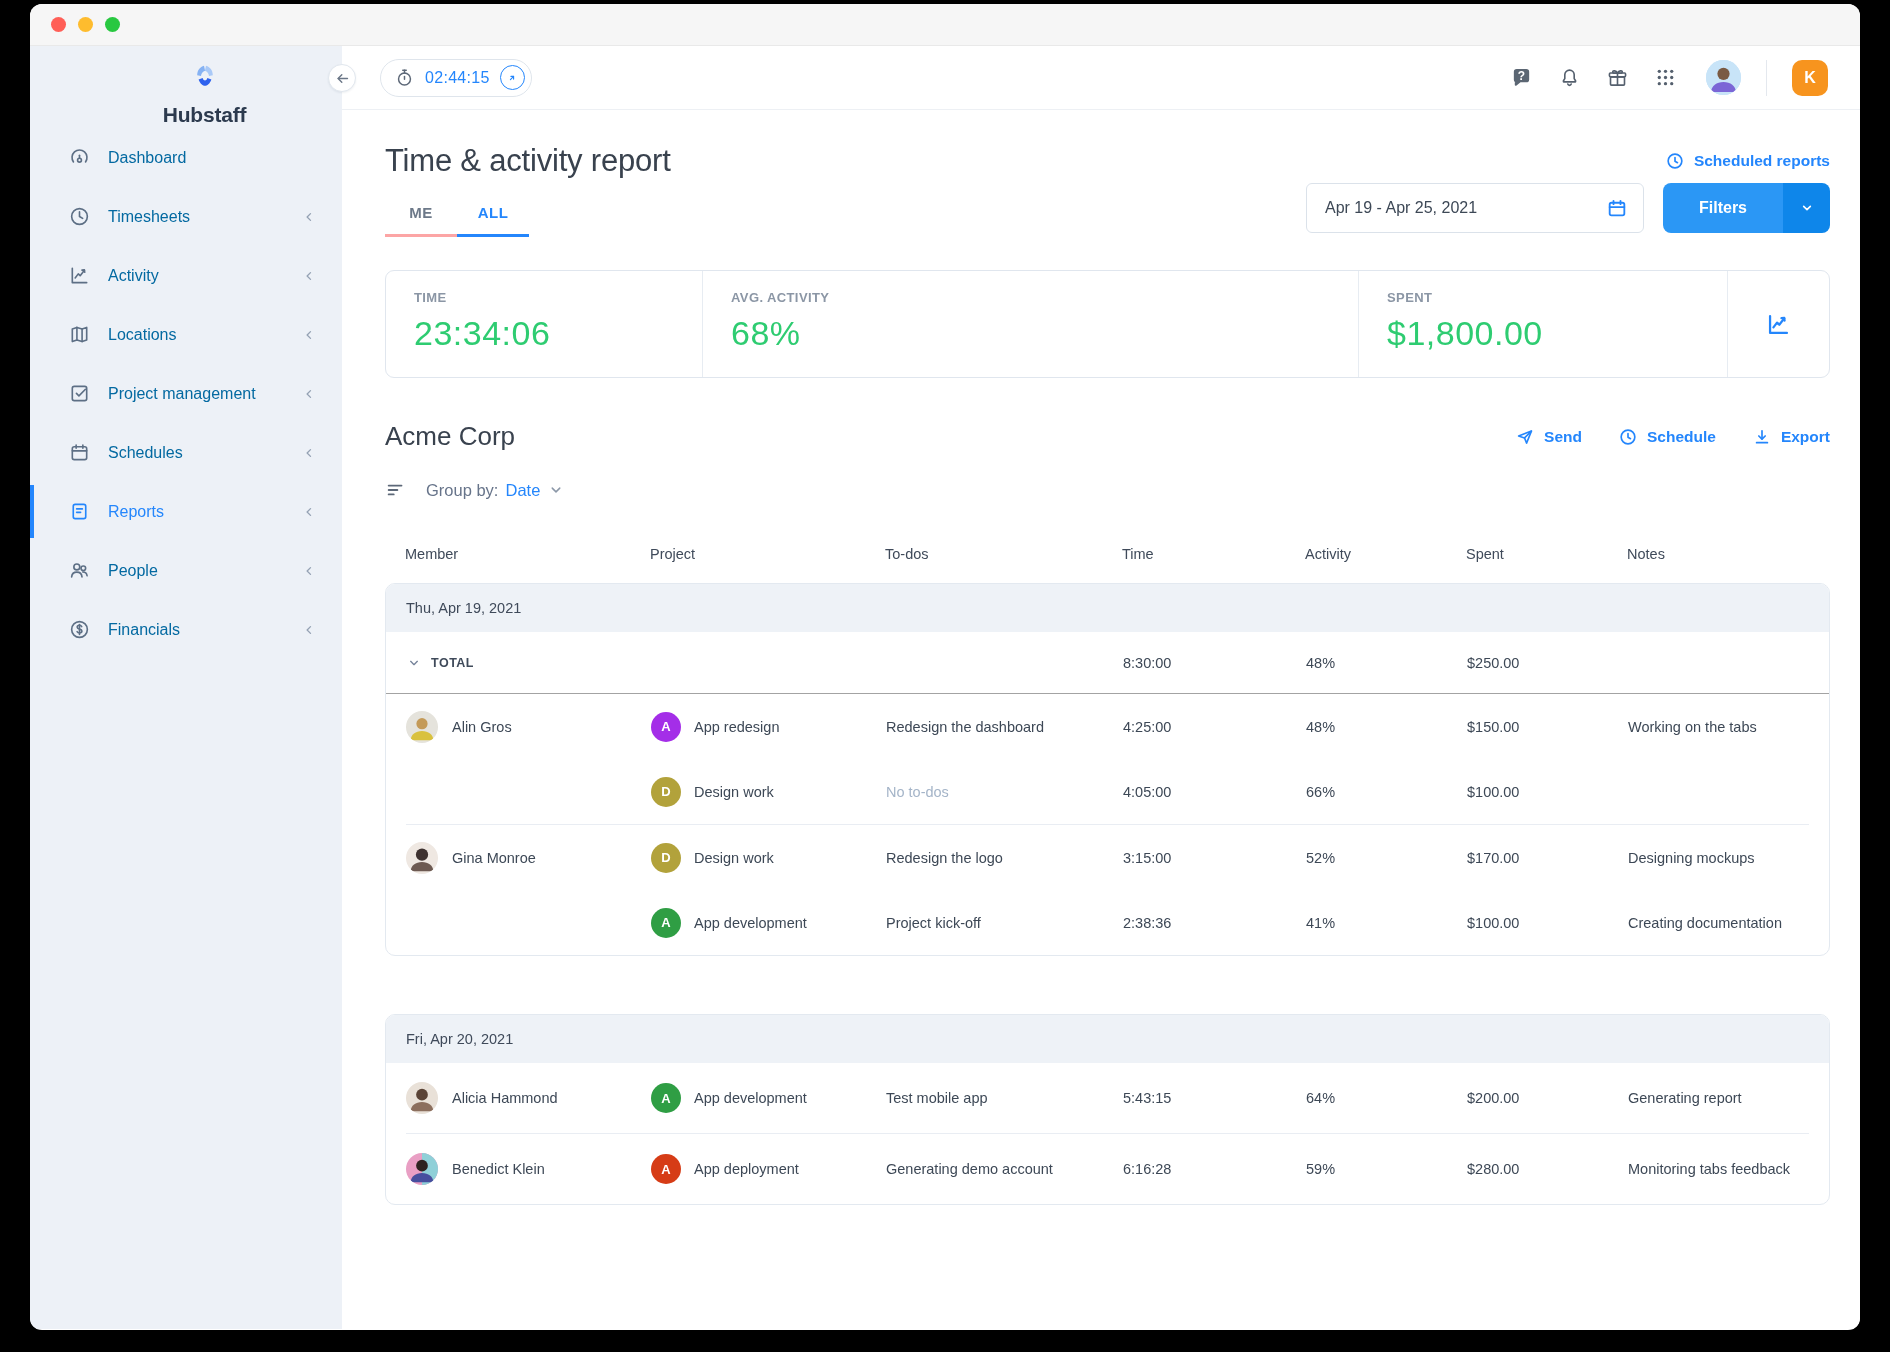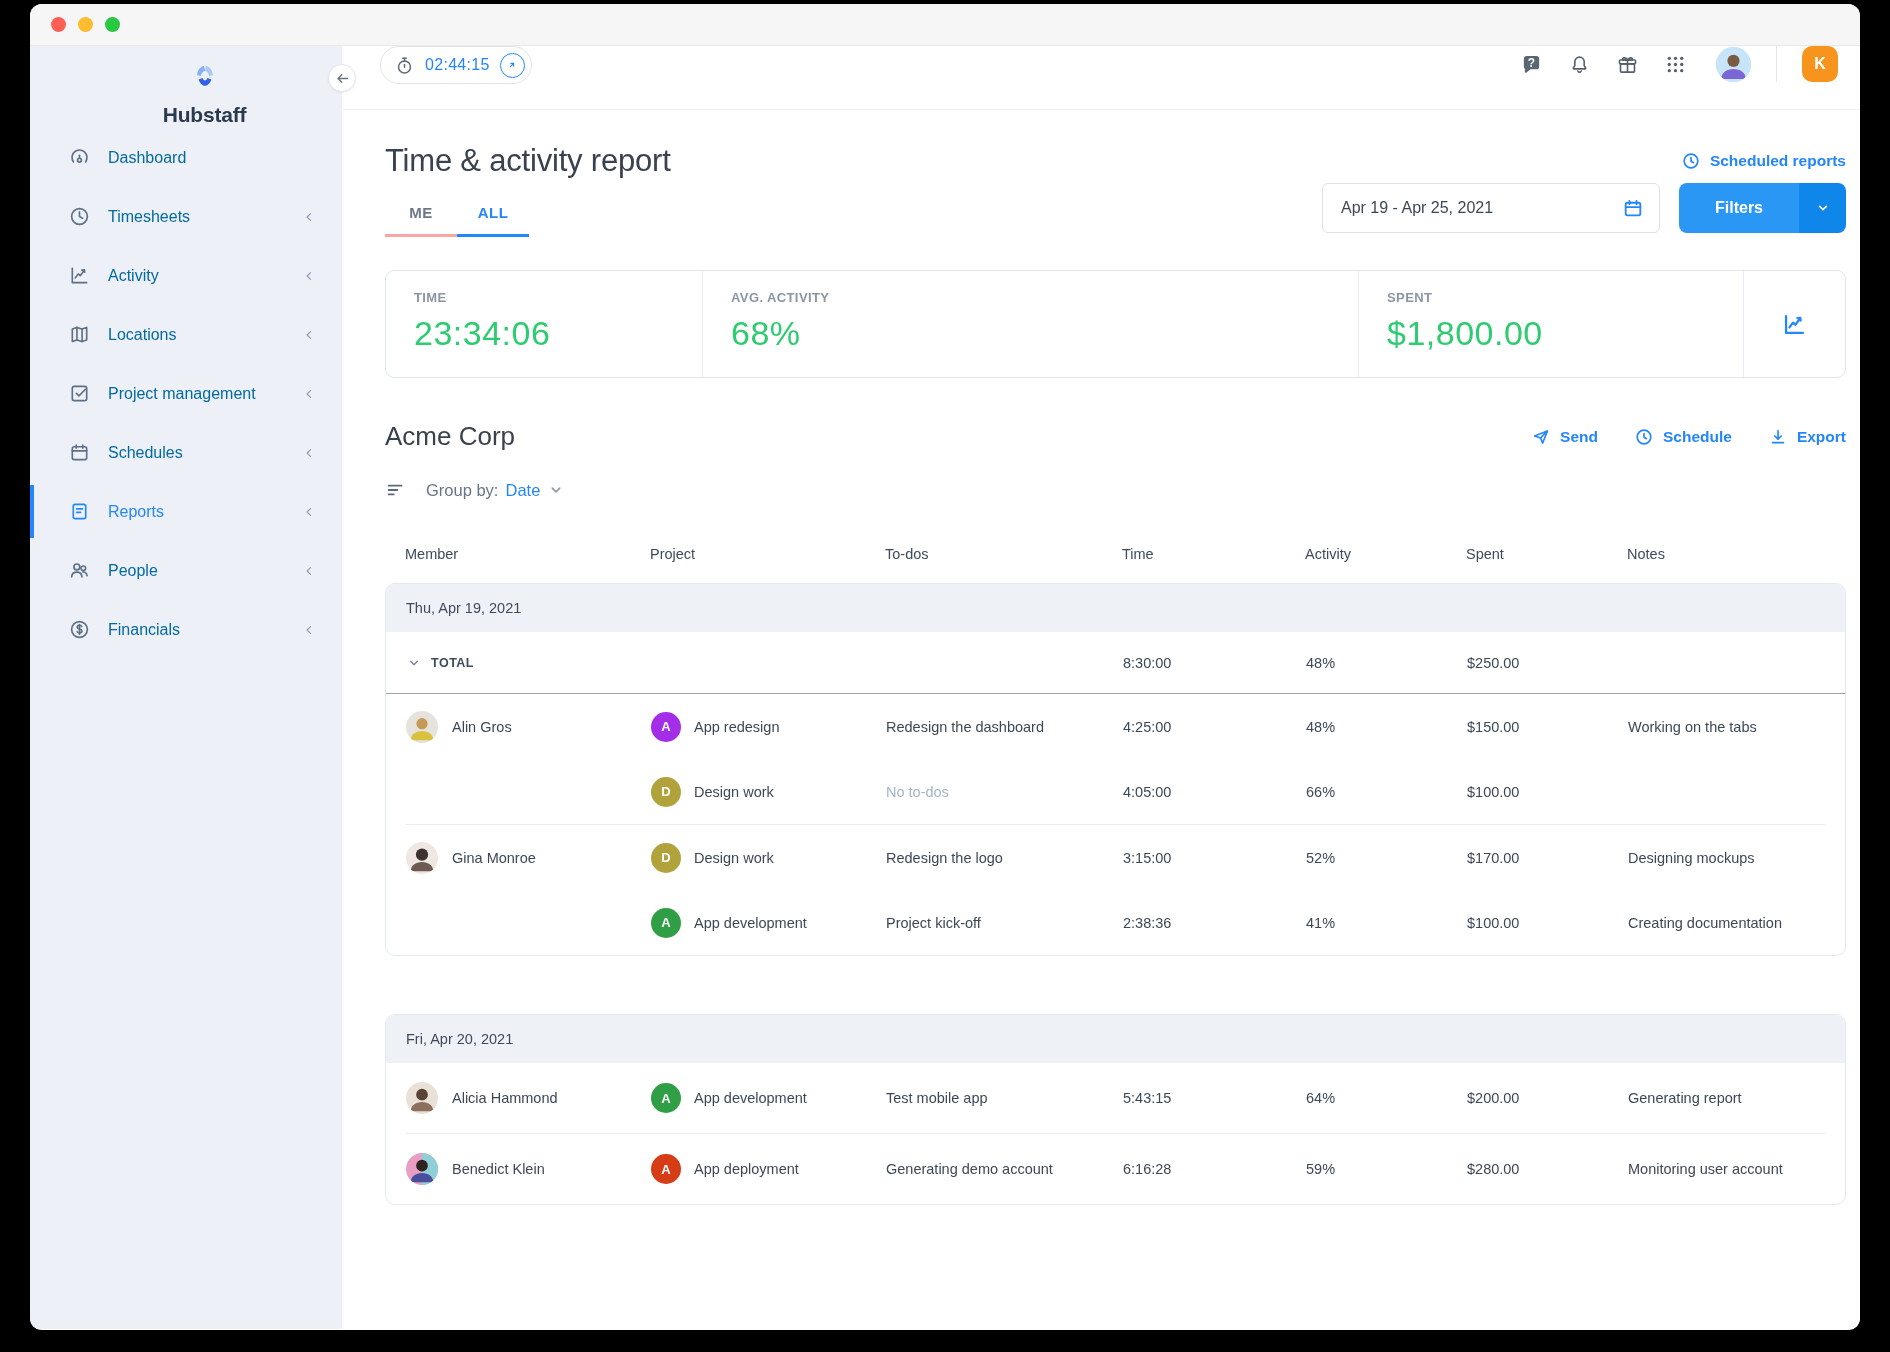--- a/index.html
+++ b/index.html
@@ -27,41 +27,41 @@
   .nav-ic { width:23px; height:23px; color:#5d6f85; flex:none; display:flex; }
   .nav-ic svg, .ic svg { width:100%; height:100%; }
   .nav-label { white-space:nowrap; }
   .nav-chev { margin-left:auto; width:18px; height:18px; color:#95a2b4; display:flex; }
   .nav-item.active { color:#2486fc; }
   .nav-item.active .nav-ic { color:#2486fc; }
   .nav-item.active::before { content:''; position:absolute; left:0; top:3px; bottom:3px; width:4px; background:#2486fc; }
 
   
   .main { flex:1; display:flex; flex-direction:column; background:#fff; position:relative; }
-  .topbar { height:64px; border-bottom:1px solid #edf0f4; display:flex; align-items:flex-start; padding-right:22px; }
+  .topbar { height:64px; border-bottom:1px solid #edf0f4; display:flex; align-items:center; padding-right:32px; }
   .backbtn { position:absolute; left:-14px; top:18px; width:28px; height:28px; border-radius:50%;
              background:#fff; border:1px solid #e1e7ee; color:#6a7686; display:flex; align-items:center;
              justify-content:center; cursor:pointer; box-shadow:0 1px 2px rgba(40,60,90,.08); z-index:5; }
   .backbtn svg { width:17px; height:17px; }
   .timer-pill { margin-left:38px; height:38px; border:1.5px solid #dfe5ec; border-radius:20px;
                 display:flex; align-items:center; padding:0 6px 0 13px; gap:10px; cursor:pointer; }
   .timer-pill .stopwatch { width:21px; height:21px; color:#5d6878; display:flex; }
   .timer-val { font-size:16px; color:#2486fc; letter-spacing:0.3px; }
   .timer-open { width:25px; height:25px; border:1.5px solid #2486fc; border-radius:50%; color:#2486fc;
                 display:flex; align-items:center; justify-content:center; }
   .timer-open svg { width:14px; height:14px; }
   .top-icons { margin-left:auto; display:flex; align-items:center; gap:25px; }
   .tbico { width:23px; height:23px; color:#55606e; display:flex; cursor:pointer; }
   .tbico.help { color:#5b6673; }
   .user-avatar { width:35px; height:35px; border-radius:50%; overflow:hidden; background:#c8e4f8; cursor:pointer; margin-left:4px; }
   .vdiv { width:1px; height:36px; background:#e4e8ee; }
   .org-badge { width:36px; height:36px; border-radius:10px; background:#f7941e; color:#fff; font-weight:bold;
                font-size:16px; display:flex; align-items:center; justify-content:center; cursor:pointer; }
 
-  .content { padding:0 14px 0 43px; }
+  .content { padding:0 30px 0 43px; }
 
   .page-head { display:flex; justify-content:space-between; align-items:center; margin-top:33px; }
   .page-title { font-size:31px; font-weight:400; color:#39424e; letter-spacing:-0.2px; }
   .blue-link { color:#2486fc; font-weight:bold; font-size:15.5px; display:flex; align-items:center; gap:9px; cursor:pointer; }
   .blue-link .ic { width:20px; height:20px; display:flex; }
 
   .controls-row { display:flex; justify-content:space-between; align-items:flex-end; margin-top:4px; }
   .tabs { display:flex; }
   .tab { width:72px; text-align:center; font-size:15px; font-weight:bold; letter-spacing:0.5px;
          color:#6d7989; padding:15px 0 13px; border-bottom:3px solid #fca5a5; cursor:pointer; }
@@ -627,20 +627,20 @@
               <span>Benedict Klein</span>
             </div>
             <div class="proj-cell">
               <span class="badge" style="background-color: rgb(214, 60, 22);">A</span>
               <span>App deployment</span>
             </div>
             <div>Generating demo account</div>
             <div>6:16:28</div>
             <div>59%</div>
             <div>$280.00</div>
-            <div>Monitoring user account</div>
+            <div>Monitoring tabs feedback</div>
           </div>
         </div>
 
       </div>
     </div>
   </div>
 </div>
 
 </body></html>

